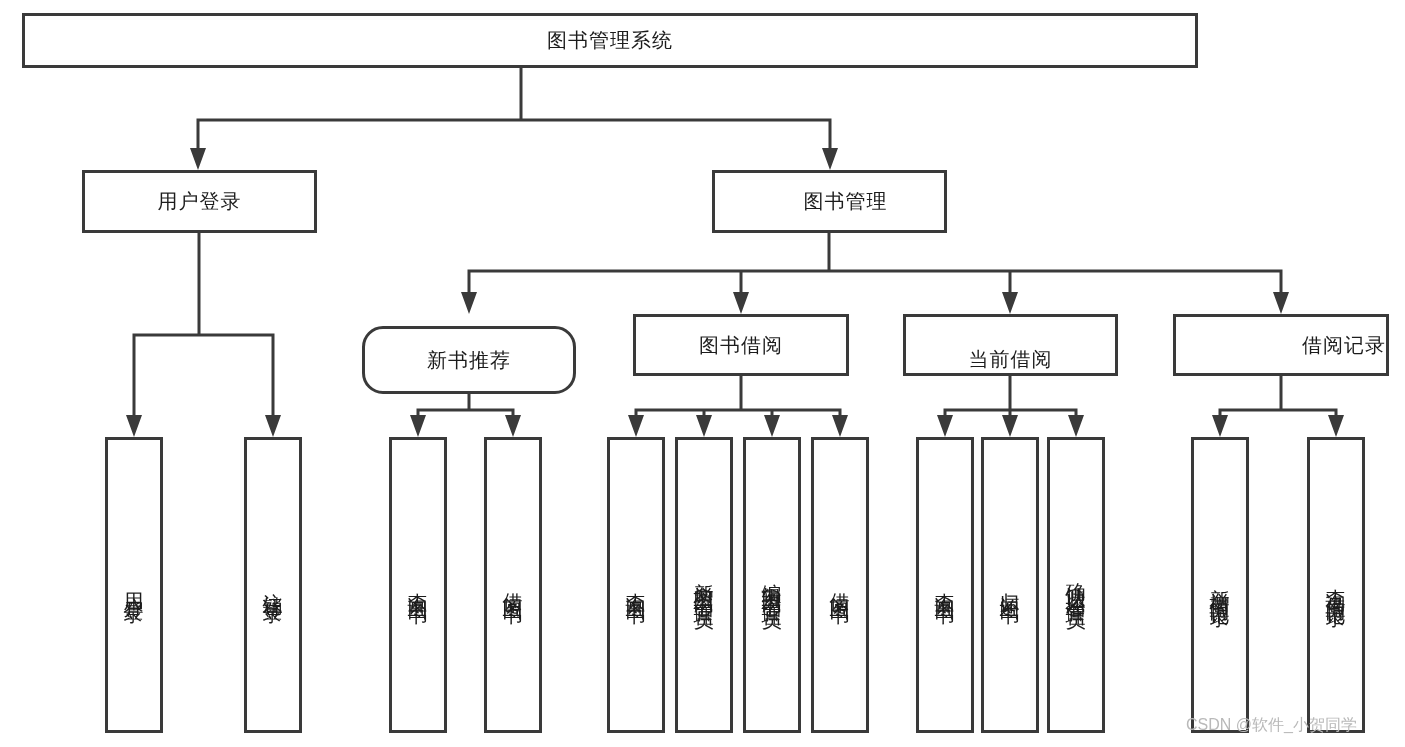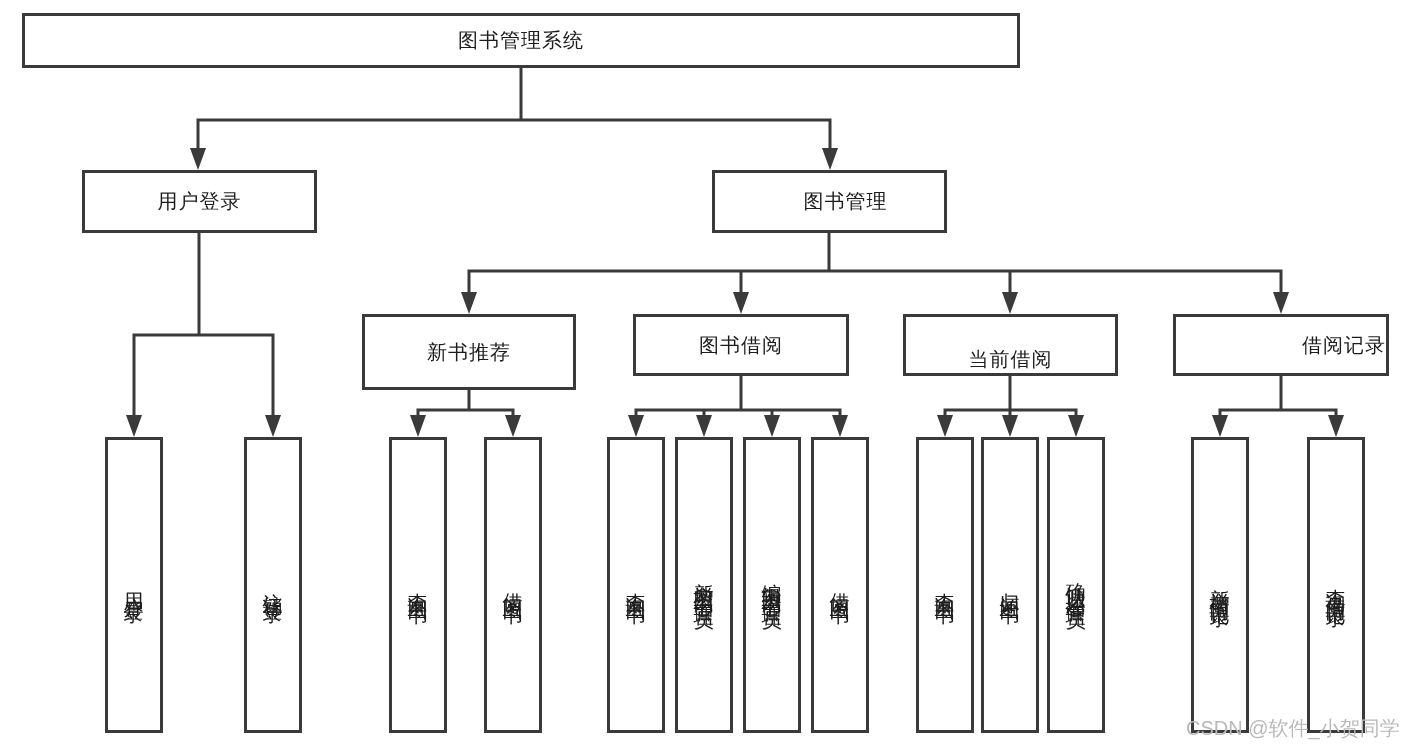--- a/index.html
+++ b/index.html
@@ -25,21 +25,21 @@
     writing-mode:vertical-rl;
     text-orientation:mixed;
     font-size:20px;
     letter-spacing:4px;
     line-height:1;
   }
   .watermark{
     position:absolute;
     left:1186px;top:715px;
     width:210px;
-    font-size:20px;
+    font-size:16px;
     color:#b9b9b9;
     white-space:nowrap;
     z-index:5;
   }
 </style>
 </head>
 <body>
 
 <div id="canvas">
 
@@ -67,32 +67,32 @@
       <path d="M461,292 h16 L469,314 Z M733,292 h16 L741,314 Z M1002,292 h16 L1010,314 Z M1273,292 h16 L1281,314 Z"></path>
 
       <path d="M126,415 h16 L134,437 Z M265,415 h16 L273,437 Z
                M410,415 h16 L418,437 Z M505,415 h16 L513,437 Z
                M628,415 h16 L636,437 Z M696,415 h16 L704,437 Z M764,415 h16 L772,437 Z M832,415 h16 L840,437 Z
                M937,415 h16 L945,437 Z M1002,415 h16 L1010,437 Z M1068,415 h16 L1076,437 Z
                M1212,415 h16 L1220,437 Z M1328,415 h16 L1336,437 Z"></path>
     </g>
   </svg>
 
-  <div class="box root" style="left:22px;top:13px;width:998px;height:55px;">
+  <div class="box root" style="left:22px;top:13px;width:1176px;height:55px;">
     <span>图书管理系统</span>
   </div>
 
   <div class="box hbox" style="left:82px;top:170px;width:235px;height:63px;">
     <span>用户登录</span>
   </div>
   <div class="box hbox" style="left:712px;top:170px;width:235px;height:63px;padding-left:32px;">
     <span>图书管理</span>
   </div>
 
-  <div class="box hbox" style="left:362px;top:314px;width:214px;height:76px;">
+  <div class="box hbox" style="left:362px;top:326px;width:214px;height:68px;border-radius:21px;">
     <span>新书推荐</span>
   </div>
   <div class="box hbox" style="left:633px;top:314px;width:216px;height:62px;">
     <span>图书借阅</span>
   </div>
   <div class="box hbox" style="left:903px;top:314px;width:215px;height:62px;align-items:flex-end;">
     <span>当前借阅</span>
   </div>
   <div class="box hbox" style="left:1173px;top:314px;width:216px;height:62px;justify-content:flex-end;">
     <span>借阅记录</span>

